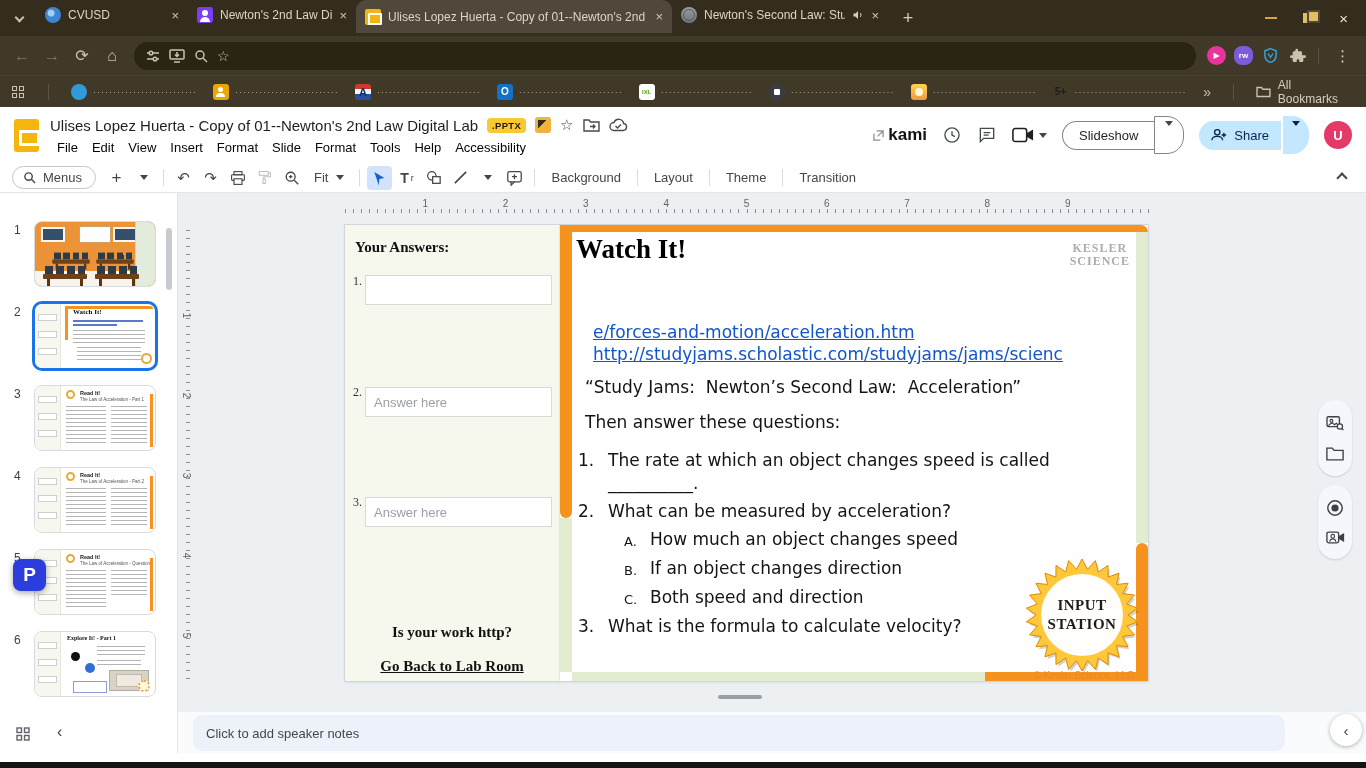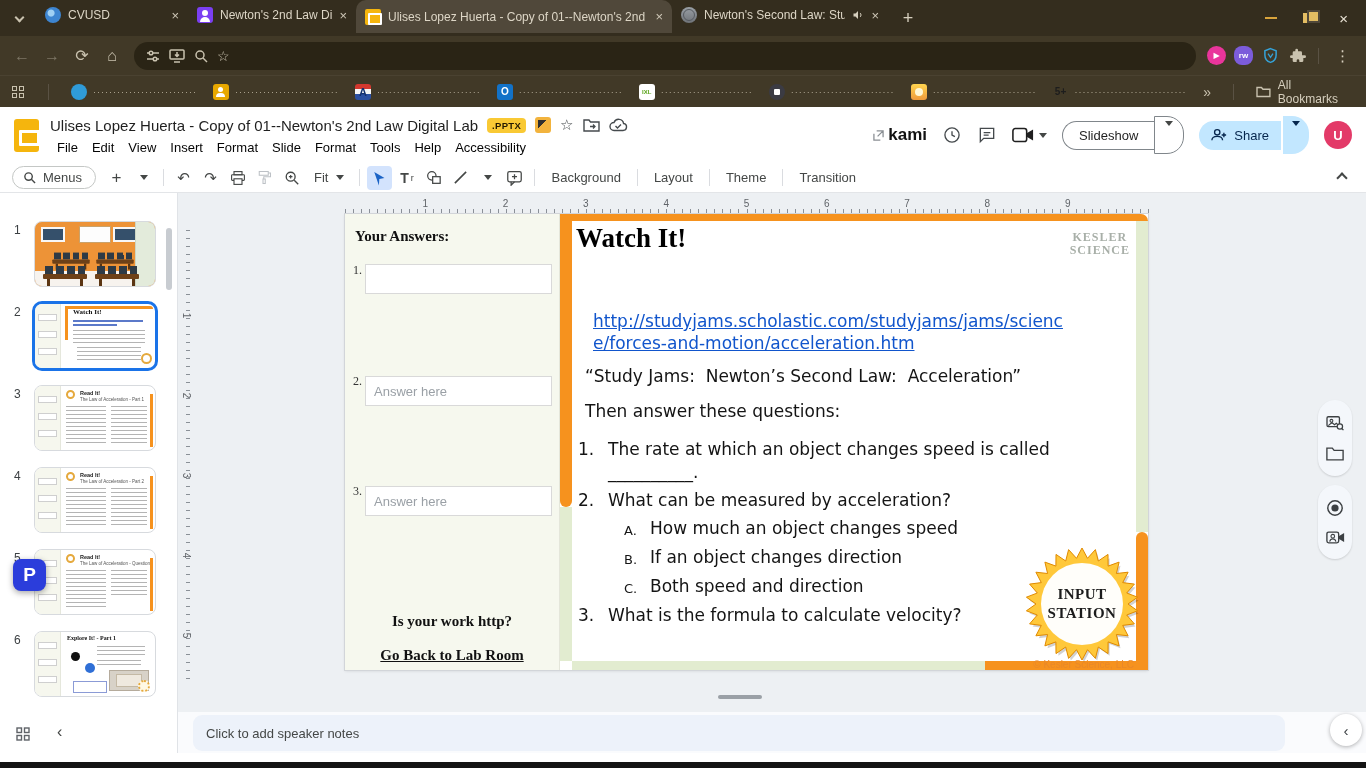--- a/index.html
+++ b/index.html
@@ -140,21 +140,21 @@
   .mr-sub{position:absolute;left:45px;top:11px;font-size:4.5px;color:#555;white-space:nowrap}
   .mr-fr{position:absolute;right:2px;top:8px;bottom:3px;width:3px;background:#f6921e}
   .me-title{position:absolute;left:32px;top:3px;font-family:"Liberation Serif",serif;font-weight:700;font-size:6px;color:#111}
   .me-d1{position:absolute;left:36px;top:20px;width:9px;height:9px;border-radius:50%;background:#111}
   .me-d2{position:absolute;left:50px;top:31px;width:10px;height:10px;border-radius:50%;background:#2f6fd6}
   .me-photo{position:absolute;right:6px;top:38px;width:40px;height:21px;background:#d8d2c8;border:1px solid #b5ab9c}
   .me-photo::before{content:"";position:absolute;inset:3px 6px;background:#efe9df;border:1px solid #c4b9a5}
   .me-box{position:absolute;left:38px;bottom:3px;width:34px;height:12px;border:1px solid #8b9bd6;background:#fff}
   .me-star{position:absolute;right:5px;bottom:4px;width:12px;height:12px;border-radius:50%;border:2px dotted #e5a93d;background:#fff8e3}
   
-  .page{position:absolute;left:345px;top:21px;width:803px;height:456px;background:#fff;box-shadow:0 0 0 1px #d2d5d9,0 1px 3px rgba(0,0,0,.12)}
+  .page{position:absolute;left:345px;top:32px;width:803px;height:456px;background:#fff;box-shadow:0 0 0 1px #d2d5d9,0 1px 3px rgba(0,0,0,.12)}
   .s-left{position:absolute;left:0;top:0;width:215px;height:456px;background:#f6f8ee;border-right:1px solid #e4e6da}
   .ans-head{position:absolute;left:10px;top:14px;font-family:"Liberation Serif",serif;font-weight:700;font-size:15px;color:#111}
   .ans-num{position:absolute;left:8px;font-family:"Liberation Serif",serif;font-size:12px;color:#333}
   .ans-box{position:absolute;left:20px;width:187px;height:30px;background:#fff;border:1px solid #d9d9d9}
   .ph{padding:7px 8px;font-size:13px;color:#9aa0a6}
   .saved{position:absolute;left:0;right:0;top:399px;text-align:center;font-family:"Liberation Serif",serif;font-weight:700;font-size:15px;color:#111}
   .backlink{position:absolute;left:0;right:0;top:433px;text-align:center;font-family:"Liberation Serif",serif;font-weight:700;font-size:15px;color:#111;text-decoration:underline}
   .s-right{position:absolute;left:215px;top:0;width:588px;height:456px;background:#fff}
   .fr-top{position:absolute;left:0;right:0;top:0;height:7px;background:#f6921e;border-top-right-radius:10px}
   .fr-left{position:absolute;left:0;top:0;width:12px;height:293px;background:#f6921e;border-radius:0 0 8px 8px}
@@ -816,22 +816,22 @@
         <div class="fr-rightg"></div>
         <div class="fr-right"></div>
         <div class="fr-botg"></div>
         <div class="fr-boto"></div>
         <div class="wi-title">Watch It!</div>
         <div class="brand">
           <div>KESLER</div>
           <div>SCIENCE</div>
         </div>
         <div class="sbody wi-link">
+          <div>e/forces-and-motion/acceleration.htm</div>
           <div>http://studyjams.scholastic.com/studyjams/jams/scienc</div>
-          <div>e/forces-and-motion/acceleration.htm</div>
         </div>
         <div class="sbody pre wi-quote">“Study Jams:  Newton’s Second Law:  Acceleration”</div>
         <div class="sbody wi-prompt">Then answer these questions:</div>
         <div id="qlist" class="sbody">
             <div class="q-row">
               <div class="q-num">1.</div>
               <div class="q-text">The rate at which an object changes speed is called __________.</div>
             </div>
             <div class="q-row">
               <div class="q-num">2.</div>

